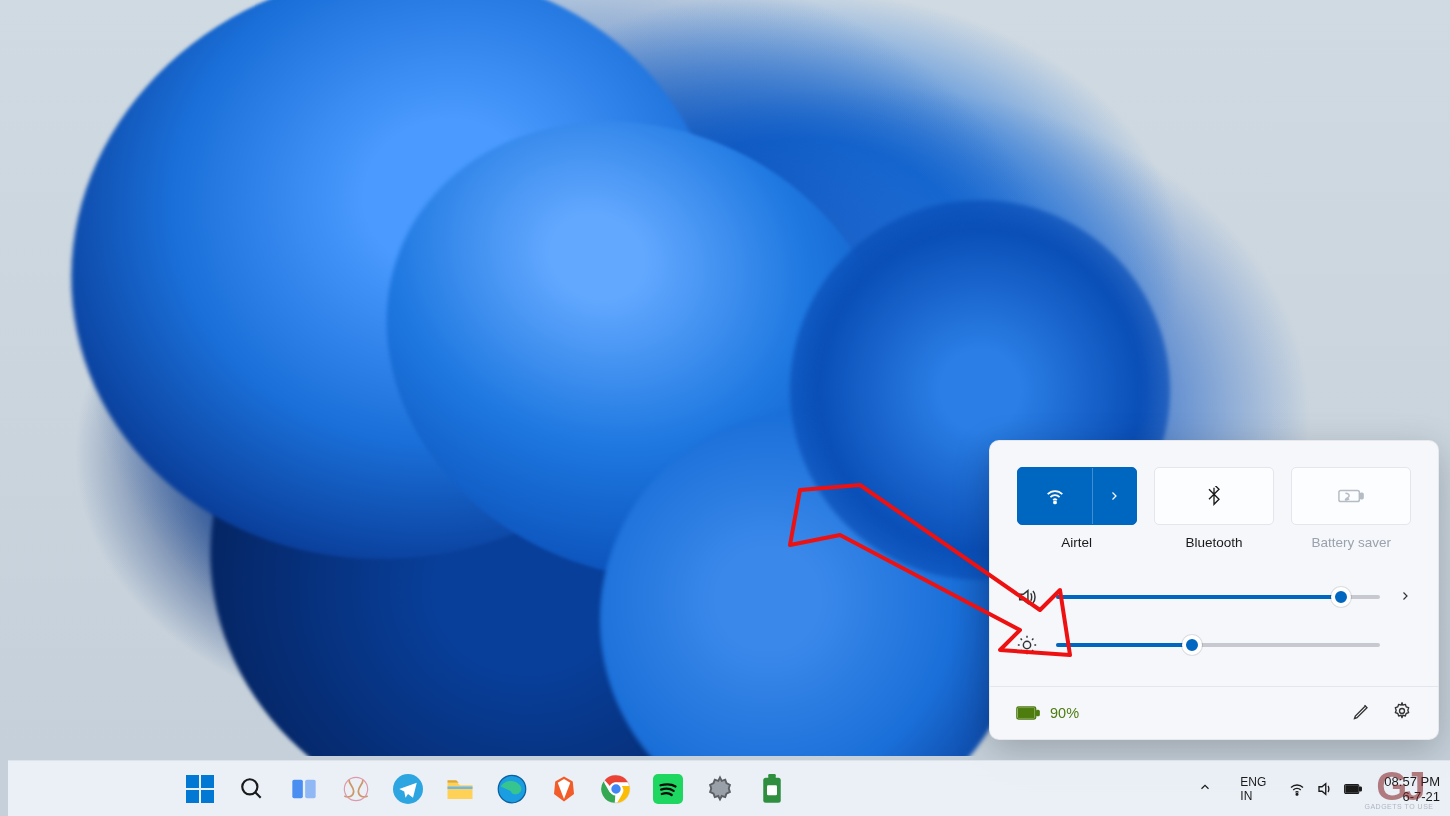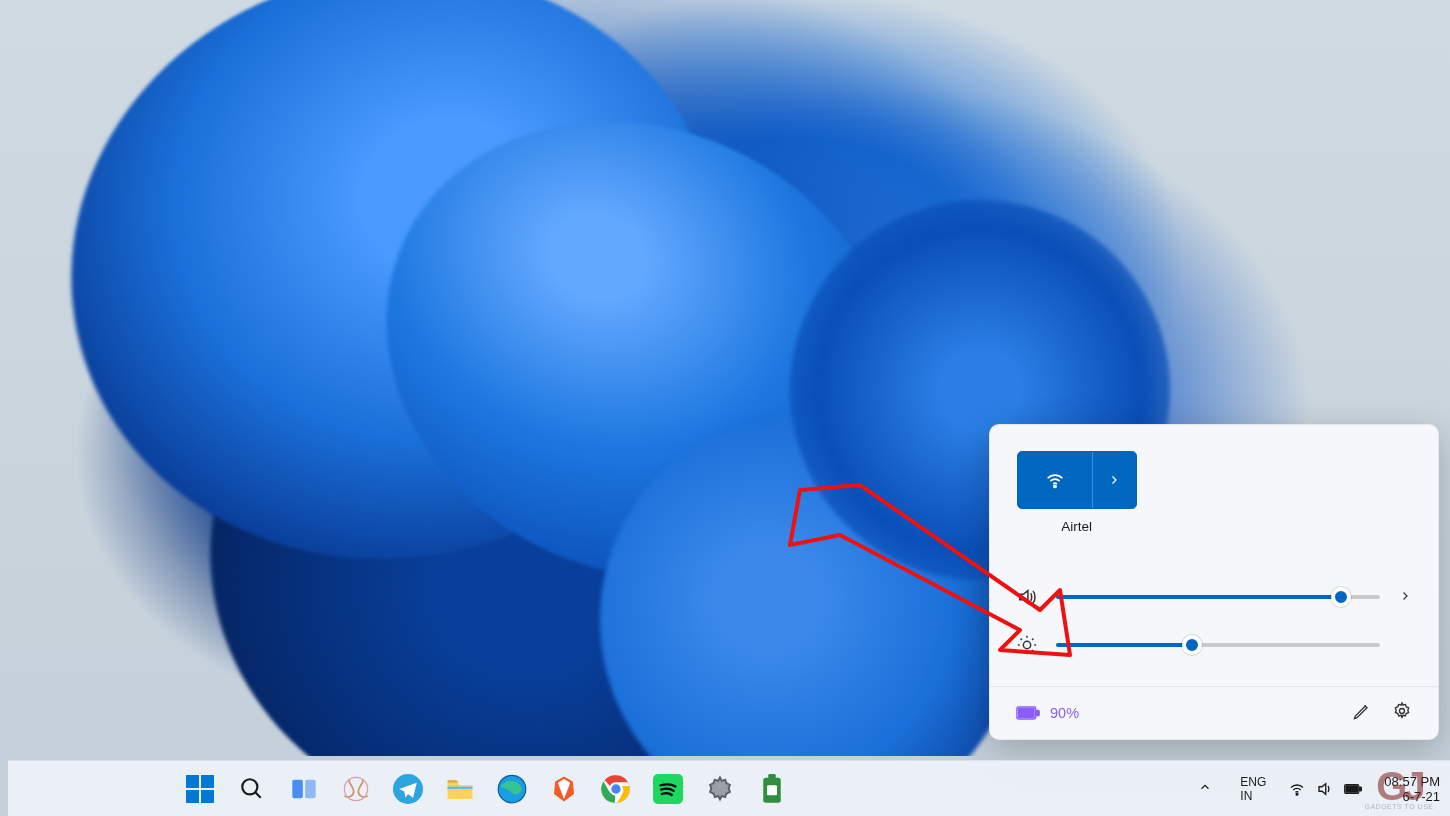--- a/index.html
+++ b/index.html
@@ -79,21 +79,21 @@
 .quick-panel {
   position: absolute; right: 11px; bottom: 76px;
   width: 450px; background: #f5f7fb; border-radius: 10px;
   box-shadow: 0 10px 36px rgba(0,0,0,.22);
   padding: 26px 26px 0 26px;
   border: 1px solid rgba(0,0,0,.06);
 }
 .qs-grid {
   display: grid; grid-template-columns: repeat(3, 1fr);
   column-gap: 16px; row-gap: 22px;
-  margin-bottom: 52px;
+  margin-bottom: 36px;
 }
 .qs-tile { display: flex; flex-direction: column; align-items: center; gap: 10px; }
 .qs-btn {
   width: 120px; height: 58px; border-radius: 5px;
   background: #fcfdfe; border: 1px solid #e3e6ec;
   display: flex; align-items: center; justify-content: center; gap: 0;
   cursor: pointer; color: #1a1a1a;
 }
 .qs-btn.active { background: #0067c0; border-color: #0067c0; color: #fff; }
 .qs-btn.split { display: grid; grid-template-columns: 1fr auto; padding: 0; }
@@ -120,21 +120,21 @@
   background: #0067c0; border: 4px solid #fff; box-shadow: 0 0 0 1px rgba(0,0,0,.1);
   transform: translate(-50%, -50%);
 }
 .slider-chev { width: 14px; text-align: center; color: #333; cursor: pointer; font-size: 13px; }
 
 .qs-footer {
   margin: 0 -26px; padding: 14px 26px;
   border-top: 1px solid #e3e6ec;
   display: flex; align-items: center; justify-content: space-between;
 }
-.qs-footer .batt { display: flex; align-items: center; gap: 10px; font-size: 14.5px; color: #8b5cf6; }
+.qs-footer .batt { display: flex; align-items: center; gap: 10px; font-size: 14.5px; color: #4d7c0f; }
 .qs-footer .actions { display: flex; gap: 20px; }
 .qs-footer .actions .ibtn { cursor: pointer; color: #333; }
 
 
 .annotation-arrow { position: absolute; left: 760px; top: 480px; pointer-events: none; }
 
 
 .watermark {
   position: absolute; right: 6px; bottom: 6px; width: 90px; height: 48px;
   display: flex; align-items: center; justify-content: center; opacity: .55;
@@ -171,22 +171,40 @@
         </div>
         <div class="chev">
           <svg width="12" height="12" viewBox="0 0 24 24" fill="none" stroke="currentColor" stroke-width="2.4">
               <path d="M9 5l7 7-7 7"></path>
             </svg>
         </div>
       </div>
       <div class="qs-label">Airtel</div>
     </div>
 
-
-
+    <div class="qs-tile">
+      <div class="qs-btn">
+        <svg width="20" height="20" viewBox="0 0 24 24" fill="none" stroke="currentColor" stroke-width="1.6">
+            <path d="M12 2v20l6-6-12-12m0 12l12-12-6-6"></path>
+          </svg>
+      </div>
+      <div class="qs-label">Bluetooth</div>
+    </div>
+
+
+    <div class="qs-tile">
+      <div class="qs-btn disabled">
+        <svg width="26" height="20" viewBox="0 0 28 18" fill="none" stroke="currentColor" stroke-width="1.6">
+            <rect x="1" y="3" width="22" height="12" rx="2"></rect>
+            <rect x="24" y="6" width="3" height="6" rx="1" fill="currentColor"></rect>
+            <path d="M8 6c2 0 4 1 4 3s-4 2-4 4c0 1 2 0 4-1" fill="none"></path>
+          </svg>
+      </div>
+      <div class="qs-label disabled">Battery saver</div>
+    </div>
 
 
 
   </div>
 
   <div class="slider-row">
     <div class="sicon">
       <svg width="22" height="22" viewBox="0 0 24 24" fill="none" stroke="currentColor" stroke-width="1.6">
           <path d="M4 9v6h4l5 4V5L8 9H4z"></path>
           <path d="M16 8c1.5 1.5 1.5 6.5 0 8M18.5 5.5c3 3 3 10 0 13"></path>

